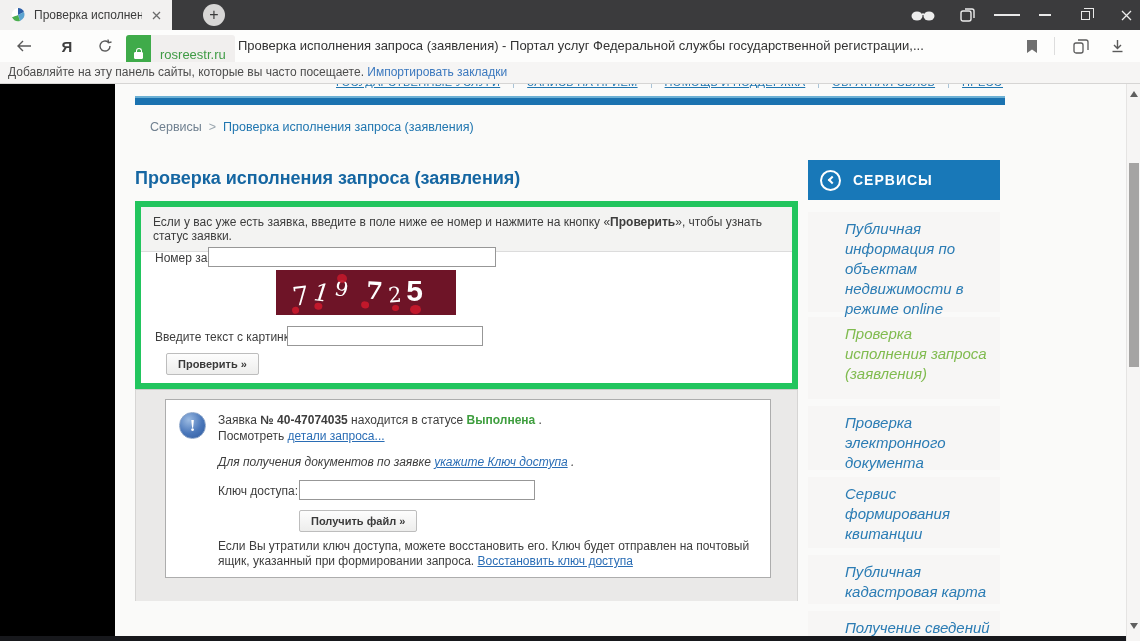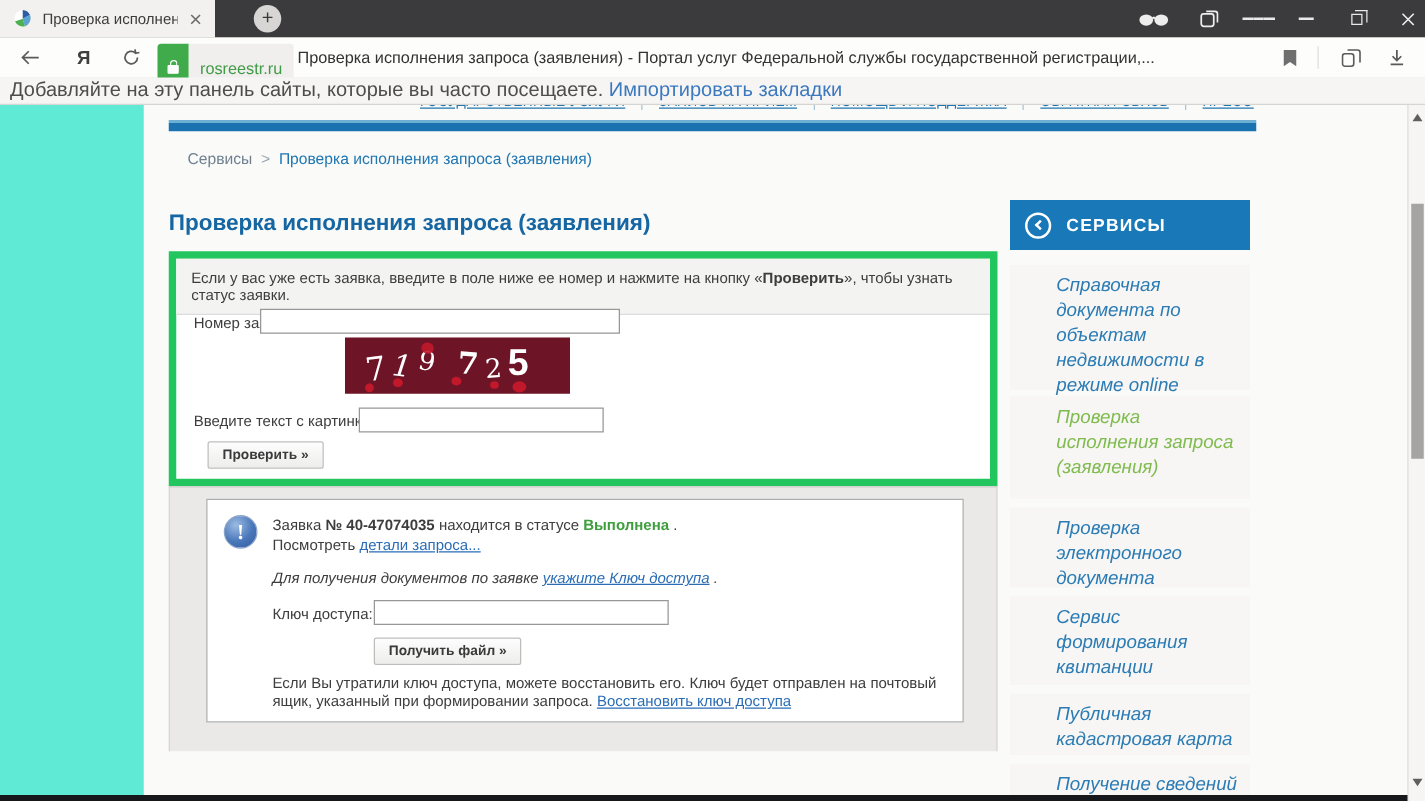--- a/index.html
+++ b/index.html
@@ -28,25 +28,25 @@
   .urlzone { position:absolute; left:126px; top:5px; height:38px; display:flex; align-items:stretch; }
   .lockbadge { width:25px; background:#3fab4a; border-radius:3px 0 0 3px; display:flex; align-items:center; justify-content:center; }
   .lockglyph { width:9px; height:7px; border:1.5px solid #fff; border-radius:1px; position:relative; margin-top:3px; background:#fff; }
   .lockglyph::before { content:""; position:absolute; left:1px; top:-5px; width:4px; height:4px; border:1.5px solid #fff; border-bottom:none; border-radius:4px 4px 0 0; }
   .domainpill { background:#f1efee; border-radius:0 3px 3px 0; display:flex; align-items:center; padding:0 9px; font-size:13px; color:#3f9b45; }
   .urltitle { position:absolute; left:238px; top:0; height:32px; line-height:32px; font-size:13px; color:#333; white-space:nowrap; width:775px; overflow:hidden; }
   .tbright { position:absolute; top:0; height:32px; display:flex; align-items:center; justify-content:center; }
   .bmk { right:95px; width:26px; } .tdivider { right:85px; width:1px; height:18px; top:7px; background:#ddd; position:absolute; }
   .coll { right:46px; width:26px; } .dl { right:10px; width:26px; }
 
-  .bookmarksbar { position:absolute; left:0; top:62px; width:1140px; height:22px; background:#f6f5f4; border-bottom:1px solid #d6d5d4; font-size:16px; color:#4d4d4d; line-height:21px; padding-left:8px; }
+  .bookmarksbar { position:absolute; left:0; top:62px; width:1140px; height:22px; background:#f6f5f4; border-bottom:1px solid #d6d5d4; font-size:12px; color:#4d4d4d; line-height:21px; padding-left:8px; }
   .bookmarksbar a { color:#3b78be; text-decoration:none; }
 
   
-  .page { position:absolute; left:0; top:84px; width:1140px; height:557px; background:#5eead4; overflow:hidden; }
+  .page { position:absolute; left:0; top:84px; width:1140px; height:557px; background:#000000; overflow:hidden; }
   .site-wrap { position:absolute; left:115px; top:0; width:1011px; height:557px; background:#fafaf9; }
 
   .topmenu { position:absolute; left:208px; top:0; width:680px; height:11px; overflow:hidden; white-space:nowrap; }
   .topmenu-inner { margin-top:-8px; font-size:11px; }
   .tm-item { color:#2076b0; text-decoration:underline; padding:0 13px; border-right:1px solid #a9c3d6; letter-spacing:.3px; }
   .tm-item:last-child { border-right:none; }
 
   .bluebar { position:absolute; left:20px; top:12px; width:870px; height:9px; background:linear-gradient(#6cb0d4 0 2px,#1a72b0 2px); }
 
   .breadcrumb { position:absolute; left:35px; top:36px; font-size:12.5px; color:#708090; }
@@ -271,21 +271,21 @@
       </div>
     </div>
 
 
     <div class="sb-header">
       <span class="sb-backcircle">
           <span class="sb-chevron"></span>
         </span>
       <span class="sb-title">СЕРВИСЫ</span>
     </div>
-    <div class="sb-item sbi1">Справочная документа по объектам недвижимости в режиме online</div>
+    <div class="sb-item sbi1">Публичная информация по объектам недвижимости в режиме online</div>
     <div class="sb-item sbi2 active">Проверка исполнения запроса (заявления)</div>
     <div class="sb-item sbi3">Проверка электронного документа</div>
     <div class="sb-item sbi4">Сервис формирования квитанции</div>
     <div class="sb-item sbi5">Публичная кадастровая карта</div>
     <div class="sb-item sbi6">Получение сведений</div>
   </div>
 
   <div class="scrollbar">
     <span class="sb-up"></span>
     <span class="sb-thumb"></span>

